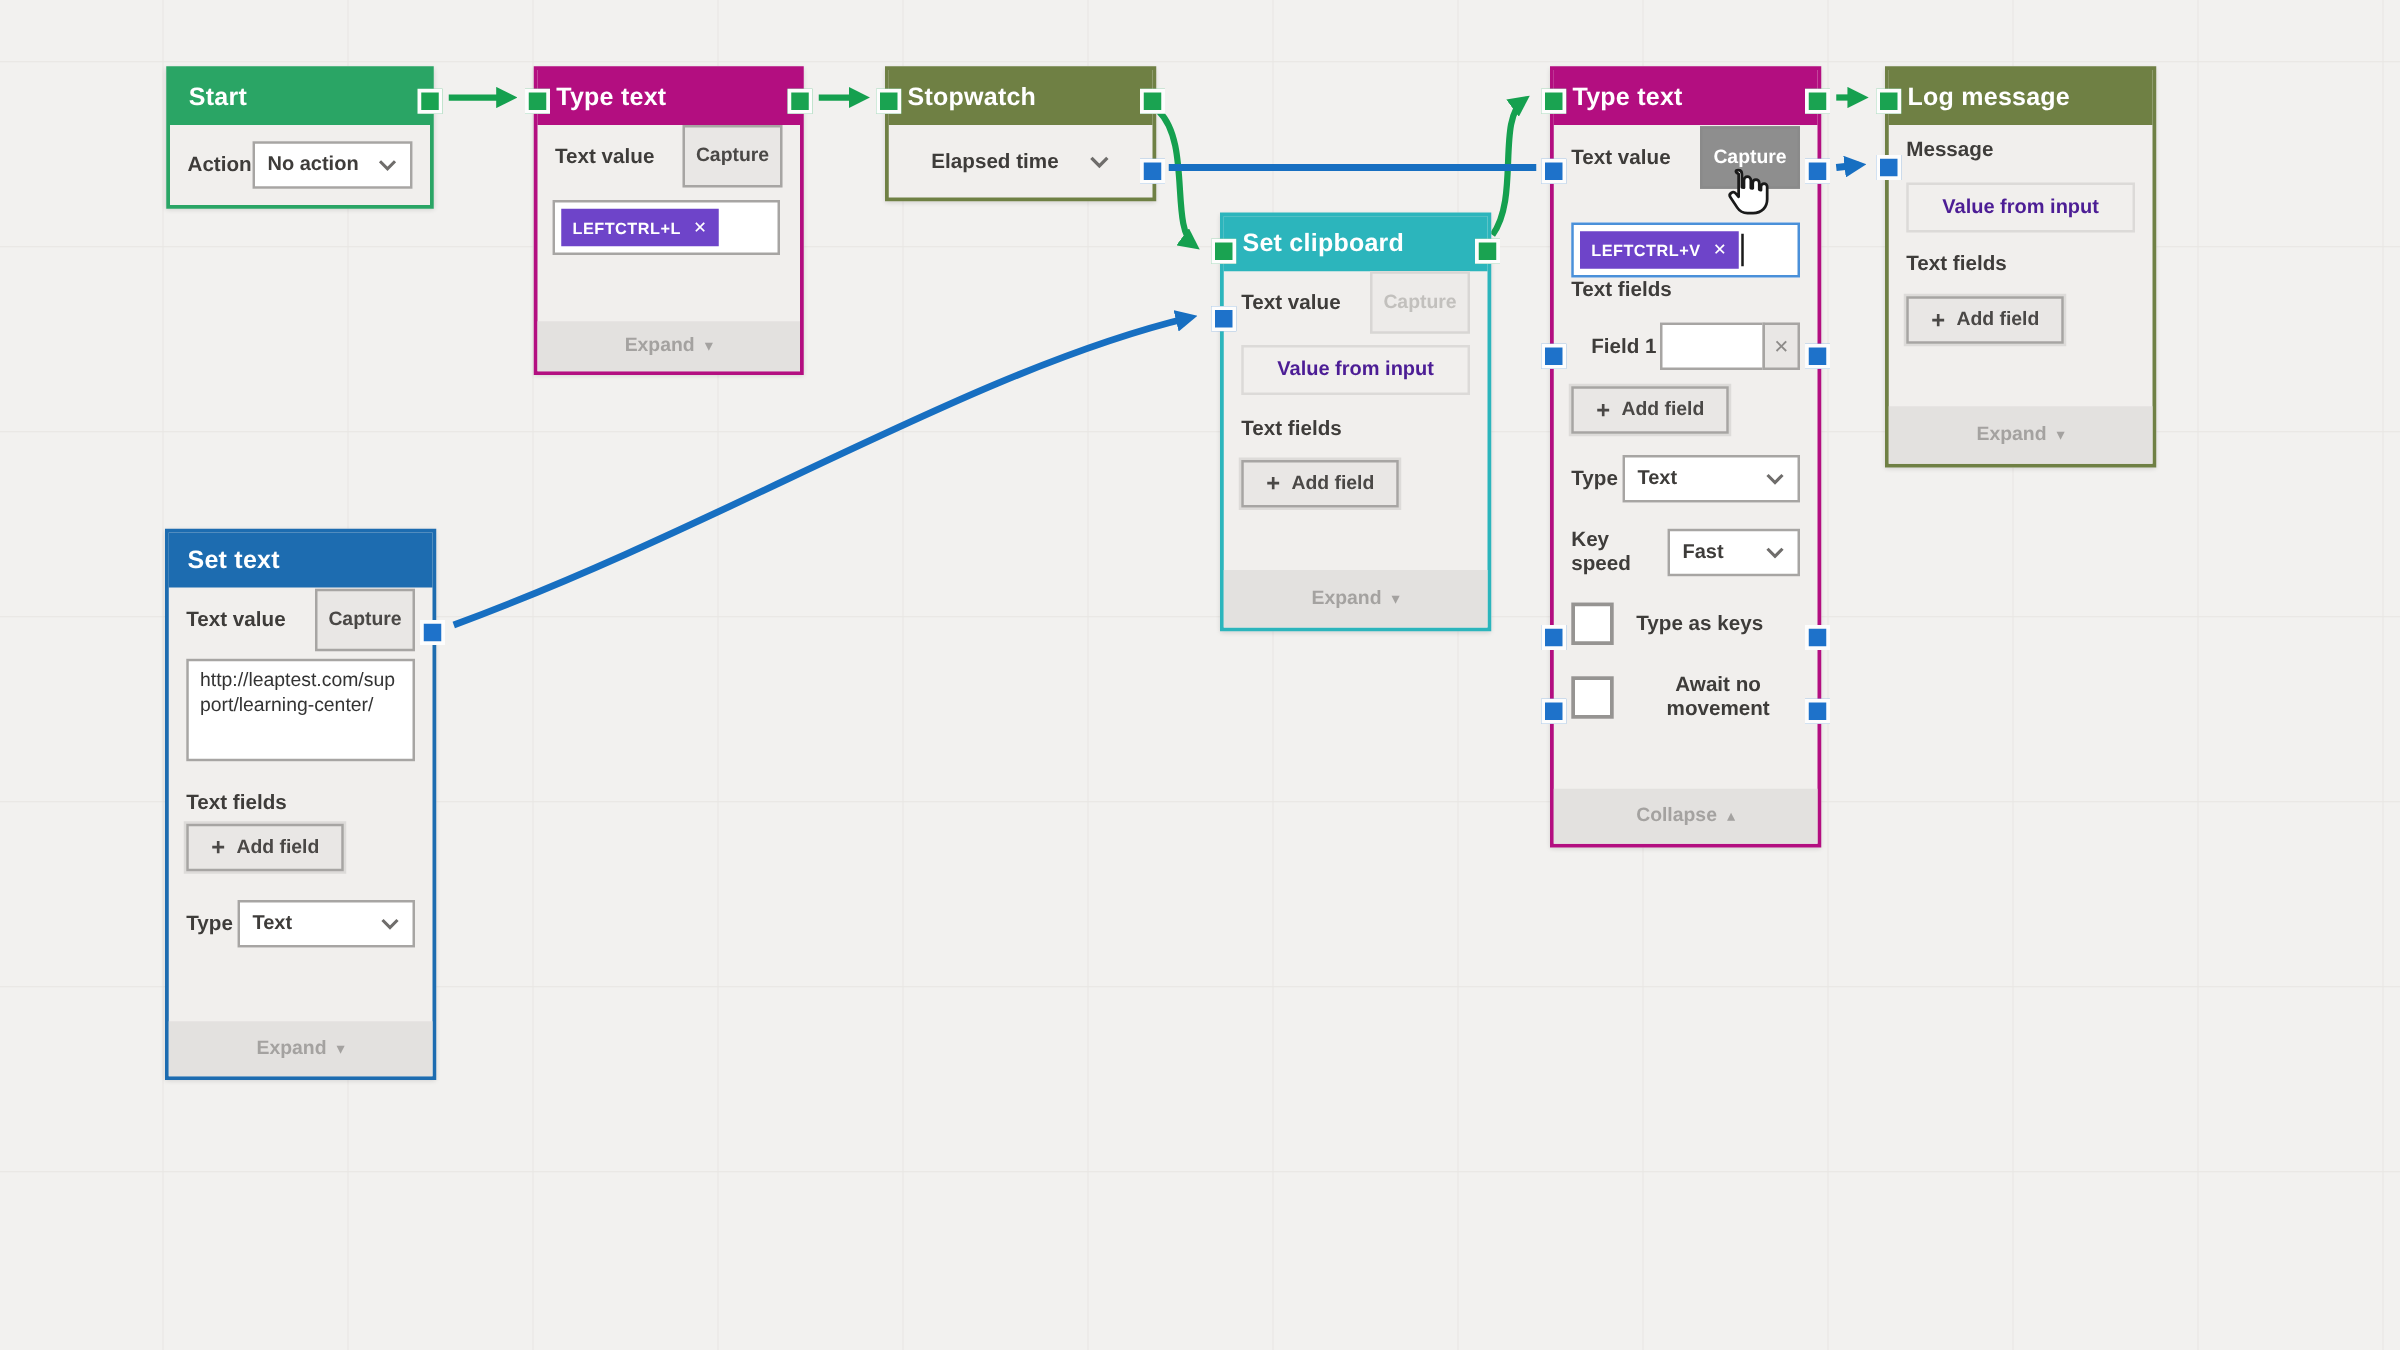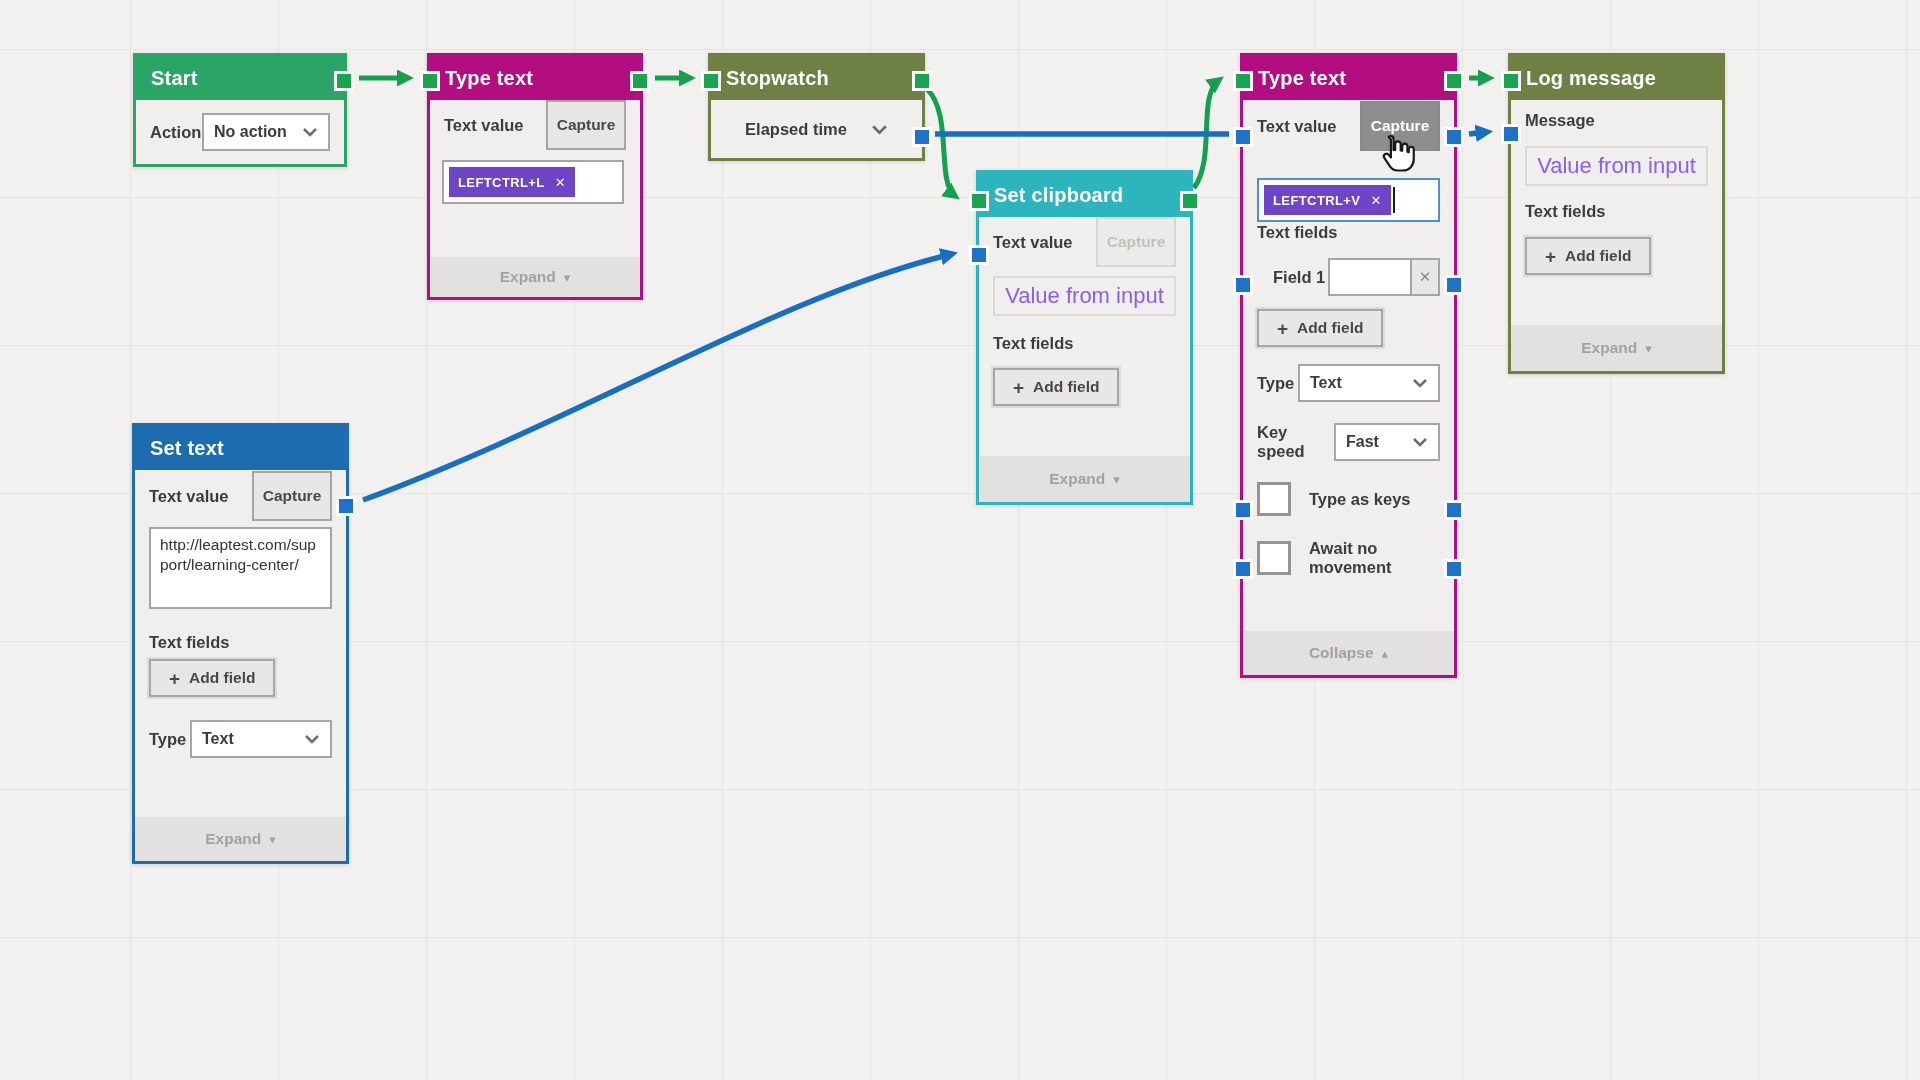--- a/index.html
+++ b/index.html
@@ -42,21 +42,21 @@
   .btn.capture.hover{background:#8e8e8e;border-color:#8a8a8a;color:#fff;}
   .btn.capture.disabled{background:#edebe9;border-color:#d8d6d4;color:#c2c0bd;cursor:default;}
   .btn.addfield{height:38px;padding:0 18px;box-shadow:0 0 0 2px #dddbd9;}
   .btn .plus{font-size:19px;font-weight:700;margin-right:9px;line-height:1;}
   .inputbox{
     box-sizing:border-box;background:#fff;border:2px solid #a7a5a3;
     display:flex;align-items:center;padding:0 5px;
   }
   .inputbox.active{border-color:#4a90d9;margin-top:34px;}
   .inputbox.disabled{background:#f1efed;border-color:#dcdad8;justify-content:center;}
-  .placeholder{color:#8b5cf6;font-size:22px;font-weight:400;}
+  .placeholder{color:#4c1d95;font-size:16px;font-weight:700;}
   .tag{
     display:flex;align-items:center;background:var(--tag_purple);color:#fff;
     font-size:13px;font-weight:700;letter-spacing:.4px;height:30px;padding:0 9px;
   }
   .tag .x{margin-left:10px;font-size:13px;cursor:pointer;}
   .caret{width:2px;height:26px;background:#1a1a1a;margin-left:2px;}
   .textbox{
     box-sizing:border-box;background:#fff;border:2px solid #a7a5a3;
     font-size:15.5px;line-height:1.28;color:#333;padding:6px 9px;
     word-break:break-all;font-weight:400;
@@ -258,21 +258,21 @@
       <span class="val">Fast</span>
       <svg class="chev" width="16" height="10" viewBox="0 0 16 10">
           <polyline points="2,2 8,8 14,2" fill="none" stroke="#6f6d6b" stroke-width="2.5"></polyline>
         </svg>
     </div>
   </div>
   <div class="row" style="height:58px;">
     <div class="checkbox"></div>
     <span class="label" style="margin-left:18px;font-weight:600;">Type as keys</span>
   </div>
-  <div class="row" style="height:60px;">
+  <div class="row" style="height:60px;text-align:center;">
     <div class="checkbox"></div>
     <span class="label" style="margin-left:18px;font-weight:600;">Await no movement</span>
   </div>
   <div class="footer" style="height:44px;">
     <span>Collapse</span>
     <span class="fchev">▴</span>
   </div>
   <span class="port green" style="left:-10px;top:15px;"></span>
   <span class="port green" style="right:-10px;top:15px;"></span>
   <span class="port blue" style="left:-10px;top:71px;"></span>

